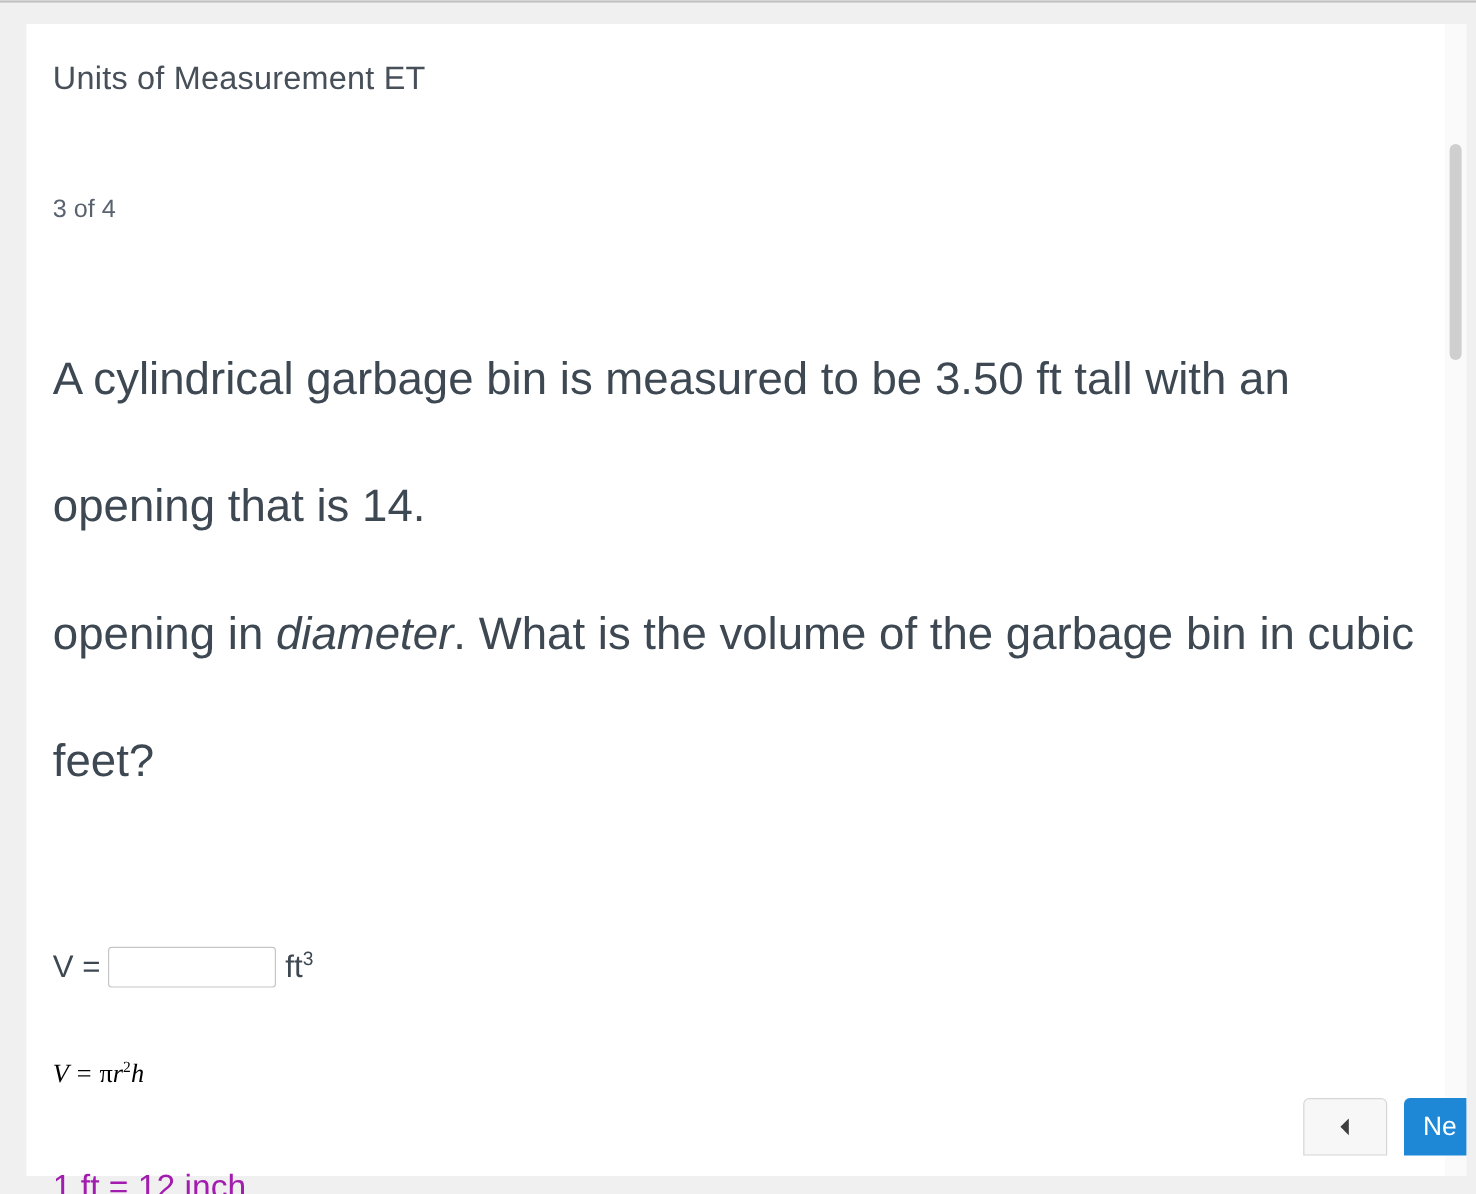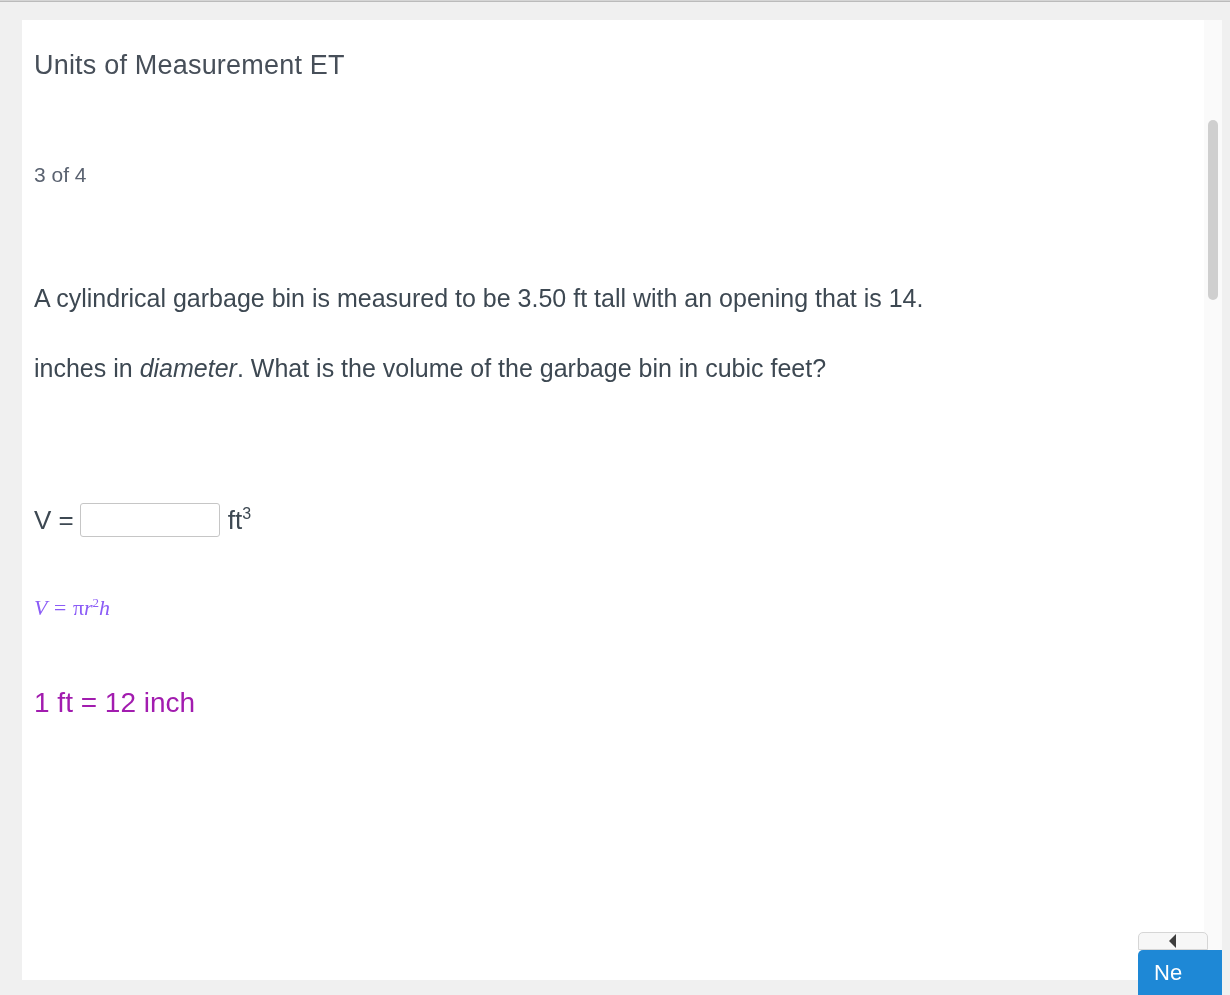--- a/index.html
+++ b/index.html
@@ -20,21 +20,21 @@
       width: 100%;
       height: 2px;
       background: #d5d5d5;
       border-bottom: 1px solid #bbb;
     }
     .card {
       background: #ffffff;
       margin: 18px 0 0 22px;
       width: 1200px;
       height: 960px;
-      padding: 30px 30px 30px 12px;
+      padding: 30px 30px 30px 22px;
       position: relative;
     }
     .card-scrollbar {
       position: absolute;
       right: 0;
       top: 0;
       width: 18px;
       height: 100%;
       background: #fafafa;
     }
@@ -53,21 +53,21 @@
       color: #474f59;
       letter-spacing: 0.2px;
     }
     .progress {
       font-size: 21px;
       color: #5a6270;
       margin-top: 82px;
     }
     .question-block {
       margin-top: 76px;
-      font-size: 25px;
+      font-size: 38px;
       line-height: 2.8;
       color: #3d4852;
     }
     .question-block .italic {
       font-style: italic;
       text-align: right;
     }
     .answer-row {
       margin-top: 100px;
       font-size: 26px;
@@ -99,42 +99,41 @@
     .reference-label {
       margin-top: 132px;
       font-size: 29px;
       color: #3d4852;
     }
     .formula {
       margin-top: 58px;
       font-family: "Times New Roman", Times, serif;
       font-style: italic;
       font-size: 22px;
-      color: #8b5cf6;
+      color: #000000;
     }
     .formula .pi {
       font-style: normal;
     }
     .formula sup {
       font-size: 13px;
       vertical-align: super;
       font-style: normal;
     }
     .conversion {
       margin-top: 66px;
       font-size: 28px;
       color: #a21caf;
     }
     .footer-buttons {
       position: absolute;
-      bottom: 0;
+      bottom: 17px;
       right: 0;
       display: flex;
       height: 48px;
-      flex-direction: column;
     }
     .btn-prev {
       width: 70px;
       height: 48px;
       background: #f7f7f7;
       border: 1px solid #d6d6d6;
       border-radius: 5px 5px 0 0;
       display: flex;
       align-items: center;
       justify-content: center;
@@ -166,21 +165,21 @@
 <div class="topbar"></div>
 
 <div class="card">
 
   <div class="assignment-title">Units of Measurement ET</div>
 
   <div class="progress">3 of 4</div>
 
   <div class="question-block">
     <span>A cylindrical garbage bin is measured to be 3.50 ft tall with an opening that is 14.</span><br>
-    <span>inches in </span><span class="italic">diameter</span><span>. What is the volume of the garbage bin in cubic feet?</span>
+    <span>opening in </span><span class="italic">diameter</span><span>. What is the volume of the garbage bin in cubic feet?</span>
   </div>
 
   <div class="answer-row">
     <span class="vlabel">V =</span>
     <input type="text" value="" style="">
     <span class="unit">
       <span>ft</span><sup>3</sup>
     </span>
   </div>
 

